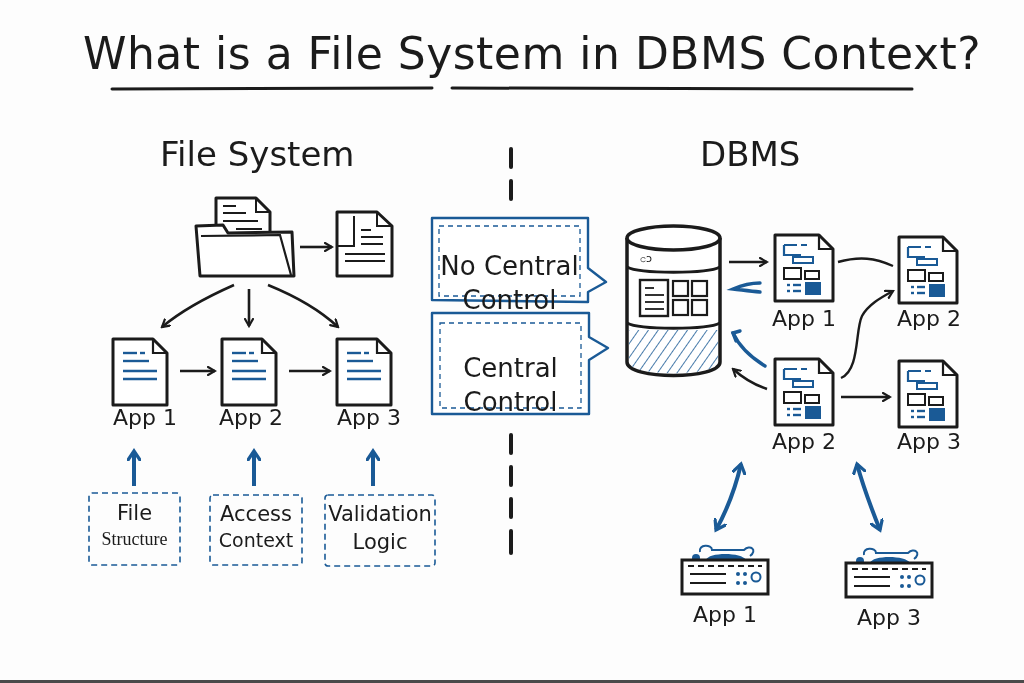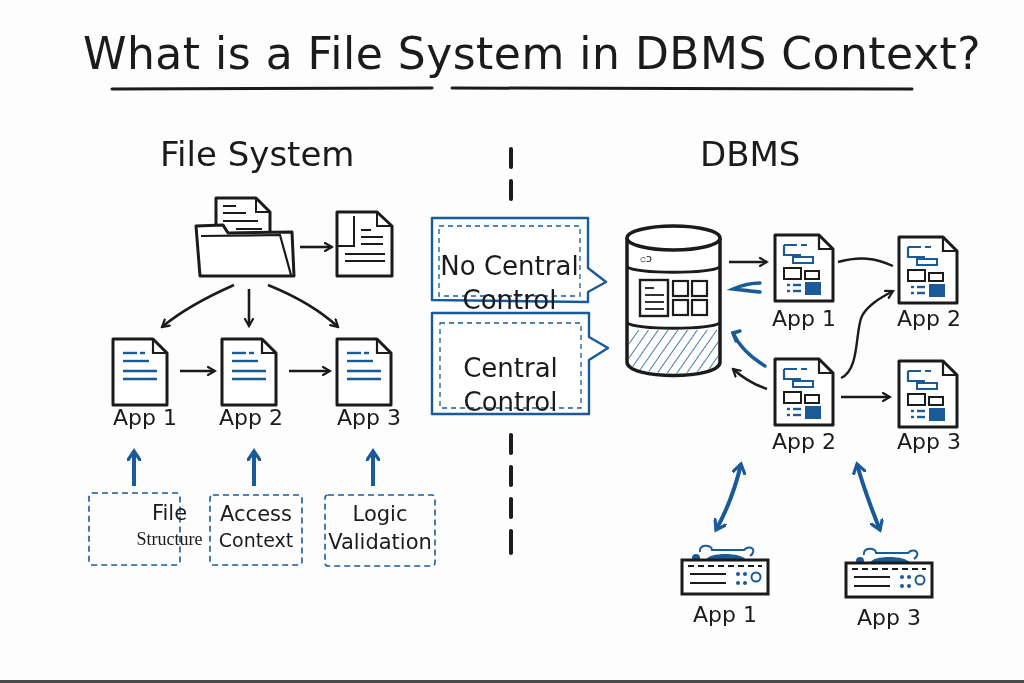--- a/index.html
+++ b/index.html
@@ -181,31 +181,31 @@
   <use href="#printer" x="846" y="547"></use>
 </svg>
 
 <div class="abs section-title" style="left:160px; top:134px; width:230px;">File System</div>
 <div class="abs section-title" style="left:700px; top:134px; width:150px;">DBMS</div>
 
 <div class="abs label" style="left:100px; top:405px; width:90px;">App 1</div>
 <div class="abs label" style="left:206px; top:405px; width:90px;">App 2</div>
 <div class="abs label" style="left:324px; top:405px; width:90px;">App 3</div>
 
-<div class="abs box-label" style="left:89px; top:499px; width:91px;margin-left:35px;">
+<div class="abs box-label" style="left:89px; top:499px; width:91px;">
   <div>File</div>
   <div style="font-size:18px;font-family:Liberation Serif, serif;">Structure</div>
 </div>
 <div class="abs box-label" style="left:210px; top:500px; width:92px;text-align:center;">
   <div>Access</div>
   <div style="font-size:19px;">Context</div>
 </div>
 <div class="abs box-label" style="left:325px; top:500px; width:110px;">
+  <div>Validation</div>
   <div>Logic</div>
-  <div>Validation</div>
 </div>
 
 <div class="abs callout-text" style="left:439px; top:230px; width:141px;">
   <div>No Central</div>
   <div>Control</div>
 </div>
 <div class="abs callout-text" style="left:440px; top:332px; width:141px;">
   <div>Central</div>
   <div>Control</div>
 </div>

